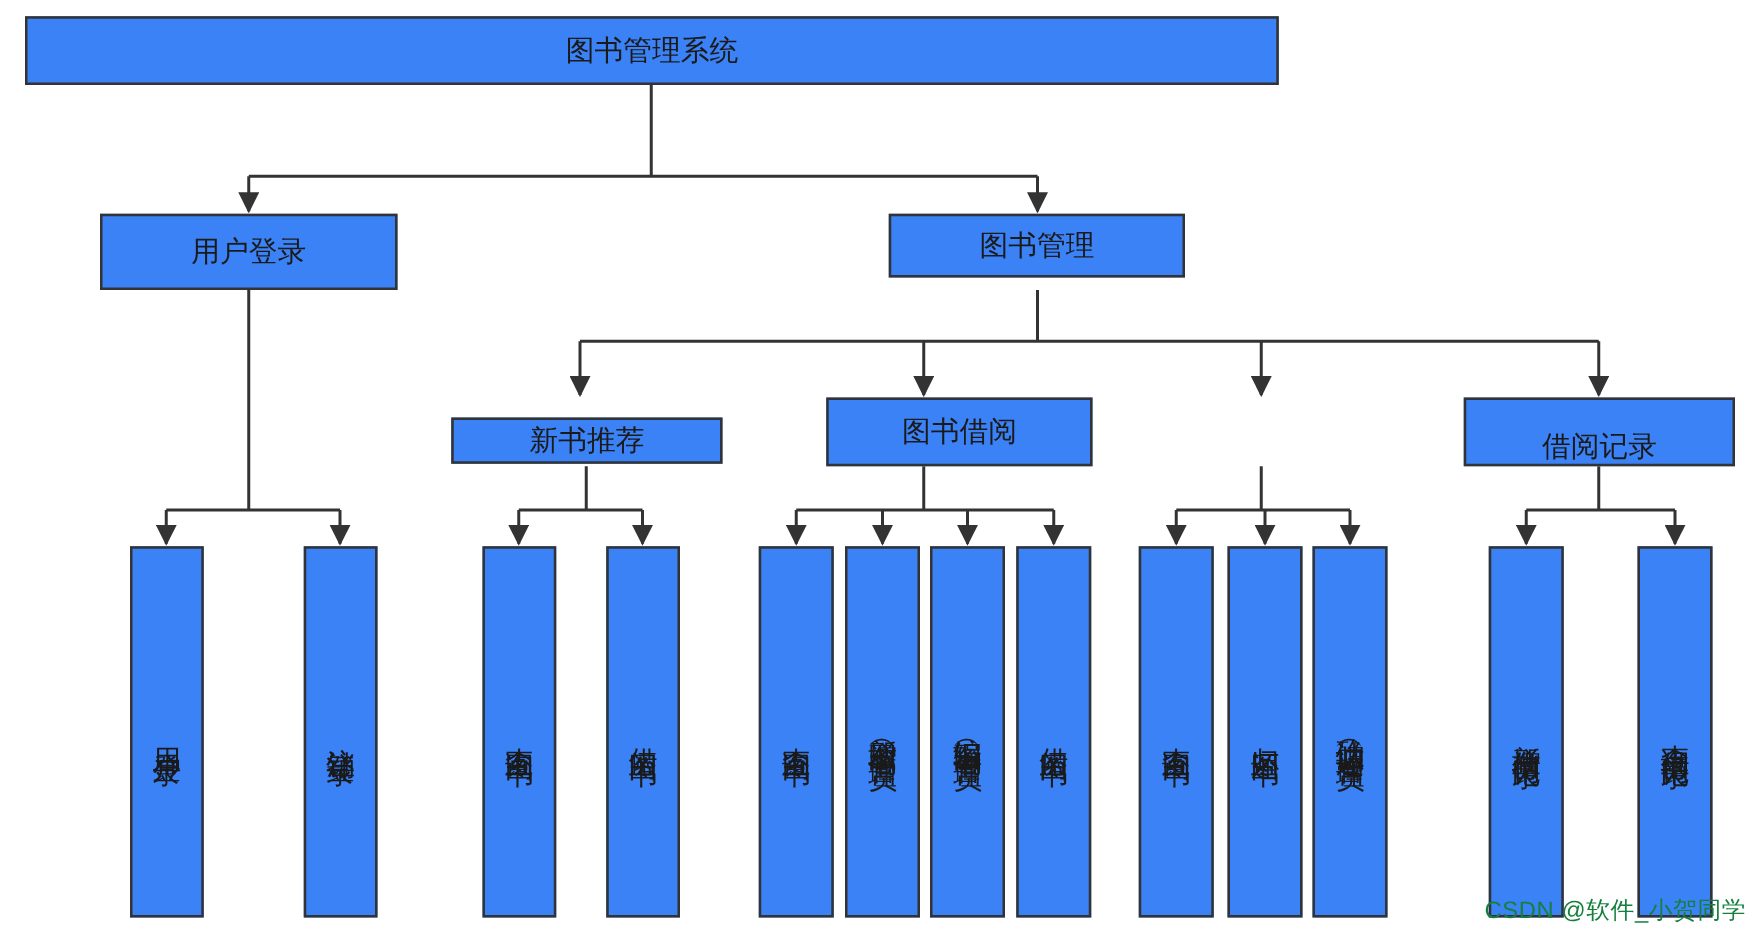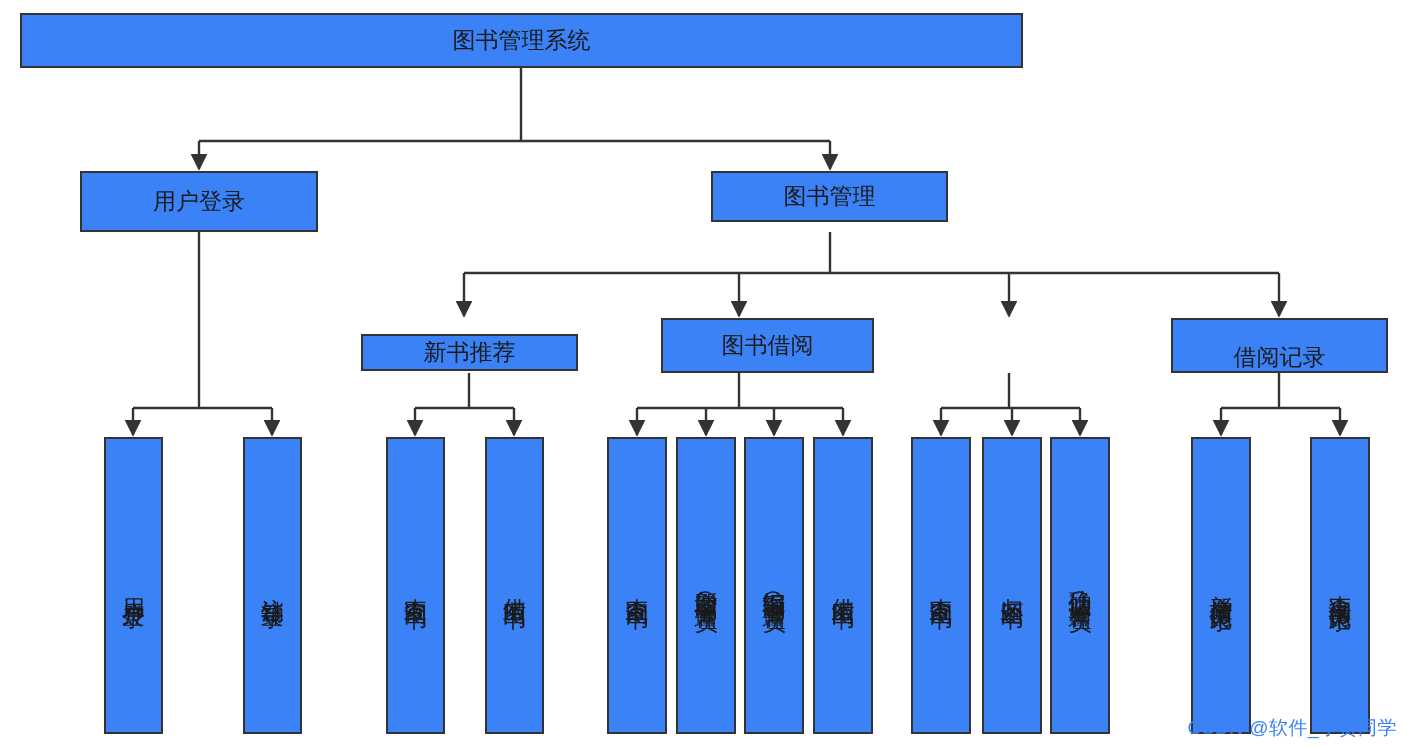--- a/index.html
+++ b/index.html
@@ -65,21 +65,21 @@
     line-height: 1;
     white-space: nowrap;
     max-height: 100%;
   }
   
   #watermark {
     position: absolute;
     right: 8px;
     bottom: 6px;
     font-size: 19px;
-    color: #3b82f6;
+    color: #15803d;
     letter-spacing: 0.5px;
     white-space: nowrap;
     user-select: none;
   }
 </style>
 </head>
 <body>
 
 <div id="canvas">
 

